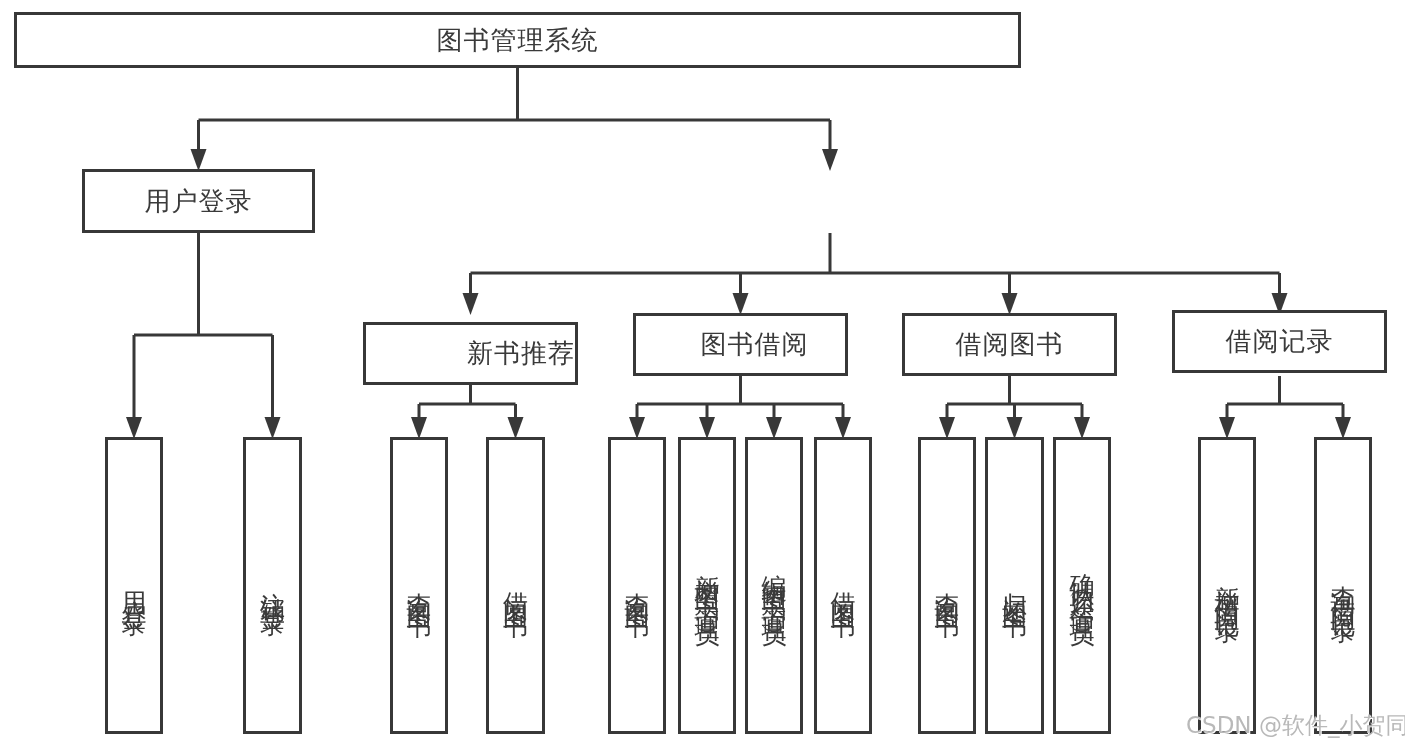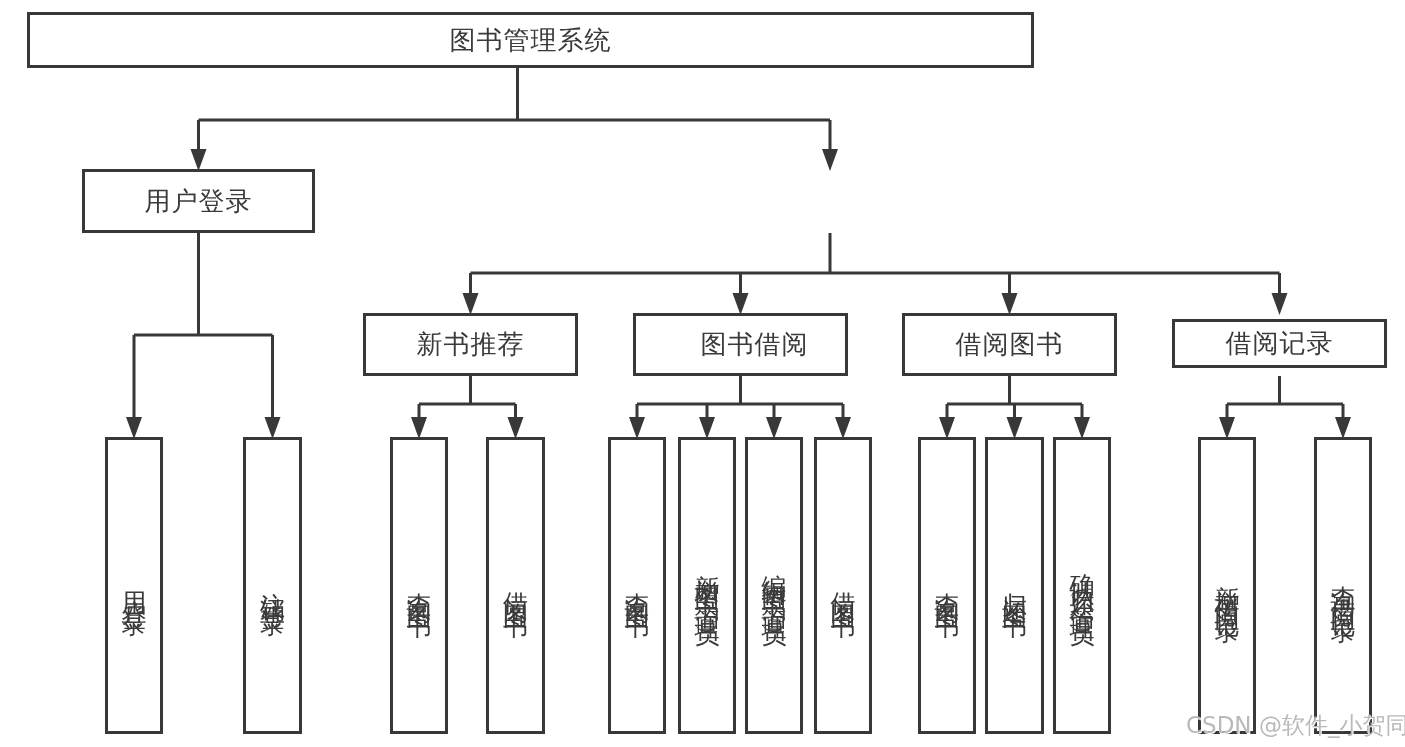--- a/index.html
+++ b/index.html
@@ -88,42 +88,42 @@
         <polygon points="1006.5,417 1022.5,417 1014.5,439"></polygon>
         <polygon points="1074,417 1090,417 1082,439"></polygon>
       </g>
       <g>
         <path d="M 1279.5 376 L 1279.5 404 M 1227 404 L 1343 404 M 1227 404 L 1227 421 M 1343 404 L 1343 421"></path>
         <polygon points="1219,417 1235,417 1227,439"></polygon>
         <polygon points="1335,417 1351,417 1343,439"></polygon>
       </g>
     </svg>
 
-  <div class="node h" style="left: 27px; top: 12px; width: 1007px; height: 56px; justify-content: center;">
+  <div class="node h" style="left: 14px; top: 12px; width: 1007px; height: 56px; justify-content: center;">
       <span class="label">图书管理系统</span>
     </div>
     <div class="node h" style="left: 82px; top: 169px; width: 233px; height: 64px;">
       <span class="label">用户登录</span>
     </div>
     <div class="node v" style="left: 105px; top: 437px; width: 58px; height: 297px;">
       <span class="label">用户登录</span>
     </div>
     <div class="node v" style="left: 243px; top: 437px; width: 59px; height: 297px;">
       <span class="label">注销登录</span>
     </div>
-    <div class="node h" style="left: 363px; top: 313px; width: 215px; height: 63px;">
+    <div class="node h" style="left: 363px; top: 322px; width: 215px; height: 63px; justify-content: flex-end;">
       <span class="label">新书推荐</span>
     </div>
     <div class="node h" style="left: 633px; top: 313px; width: 215px; height: 63px; padding-left: 28px;">
       <span class="label">图书借阅</span>
     </div>
     <div class="node h" style="left: 902px; top: 313px; width: 215px; height: 63px;">
       <span class="label">借阅图书</span>
     </div>
-    <div class="node h" style="left: 1172px; top: 319px; width: 215px; height: 49px;">
+    <div class="node h" style="left: 1172px; top: 310px; width: 215px; height: 63px;">
       <span class="label">借阅记录</span>
     </div>
     <div class="node v" style="left: 390px; top: 437px; width: 58px; height: 297px;">
       <span class="label">查询图书</span>
     </div>
     <div class="node v" style="left: 486px; top: 437px; width: 59px; height: 297px;">
       <span class="label">借阅图书</span>
     </div>
     <div class="node v" style="left: 608px; top: 437px; width: 58px; height: 297px;">
       <span class="label">查询图书</span>

